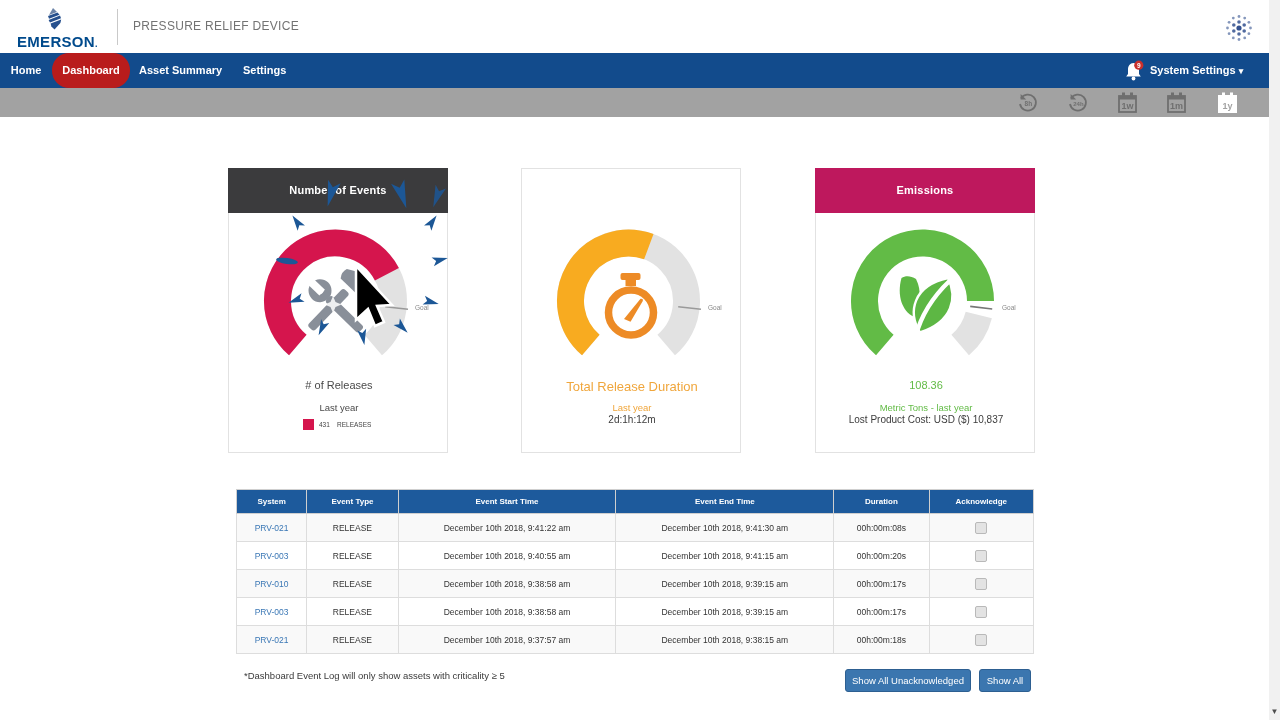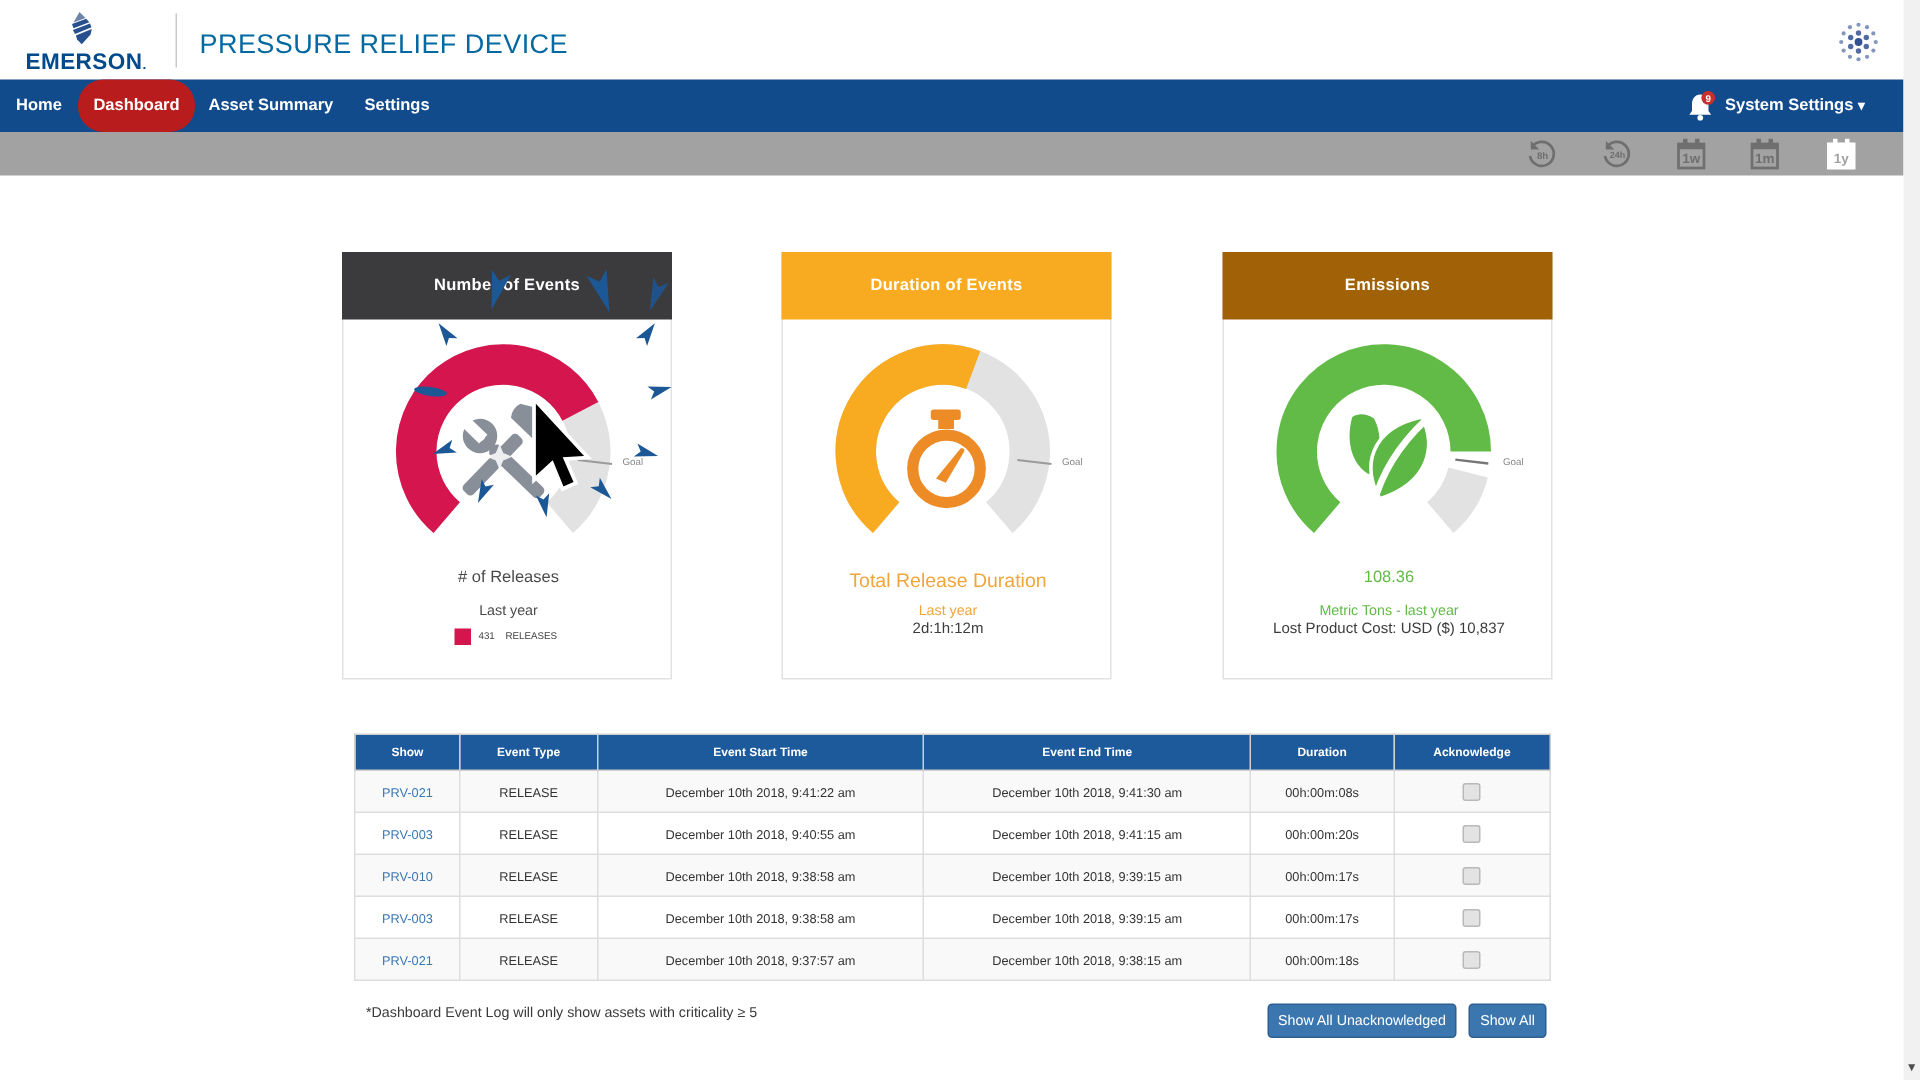--- a/index.html
+++ b/index.html
@@ -2,21 +2,21 @@
 <html><head>
 <meta charset="utf-8">
 <style>
 * { margin:0; padding:0; box-sizing:border-box; }
 html,body { width:1280px; height:720px; overflow:hidden; background:#fff;
   font-family:"Liberation Sans", sans-serif; }
 .abs { position:absolute; }
 
 #emlogo { position:absolute; left:17px; top:33px; color:#004a8c; font-size:15px; font-weight:bold; letter-spacing:0.3px; }
 #divider { position:absolute; left:117px; top:9px; width:1px; height:36px; background:#c9c9c9; }
-#ptitle { position:absolute; left:133px; top:19px; color:#0369a1; font-size:18px; letter-spacing:0.3px; }
+#ptitle { position:absolute; left:133px; top:19px; color:#737373; font-size:12px; letter-spacing:0.3px; }
 
 #nav { position:absolute; left:0; top:53px; width:1269px; height:35px; background:#124b8c; }
 .tab { position:absolute; top:53px; height:35px; line-height:35px; color:#fff; font-size:11px; font-weight:bold;border-radius:17px; }
 
 #toolbar { position:absolute; left:0; top:88px; width:1269px; height:29px; background:#a2a2a2; }
 
 .card { position:absolute; top:168px; width:220px; height:285px; background:#fff; border:1px solid #e2e2e2; }
 .chead { position:absolute; left:-1px; top:-1px; width:220px; height:45px; line-height:45px; text-align:center; color:#fff; font-size:11px; font-weight:bold; letter-spacing:0.2px; }
 .cline1 { position:absolute; left:0; top:210px; width:220px; text-align:center; font-size:11px; }
 .cline2 { position:absolute; left:0; top:233px; width:220px; text-align:center; font-size:9.5px; }
@@ -134,40 +134,39 @@
     <text x="186" y="141" font-size="6.5" fill="#888">Goal</text>
   </svg>
   <div class="cline1" style="color:#4a4a4a;"># of Releases</div>
   <div class="cline2" style="color:#4a4a4a;">Last year</div>
   <div class="abs" style="left:74px; top:250px; width:11px; height:11px; background:#d5154d;"></div>
   <div class="abs" style="left:90px; top:252px; font-size:6.5px; color:#444;">431</div>
   <div class="abs" style="left:108px; top:252px; font-size:6.5px; color:#444;">RELEASES</div>
 </div>
 
 <div class="card" style="left:521px;">
-  <div class="chead" style="background:#f8ab20;">Duration of Events</div>
   <svg class="gauge" width="220" height="200" viewBox="0 0 220 200">
     <path d="M 68.8 176.1 A 58 58 0 1 1 144.2 176.1" stroke="#e2e2e2" stroke-width="27" fill="none"></path>
     <path d="M 68.8 176.1 A 58 58 0 0 1 126.8 77.7" stroke="#f8ab20" stroke-width="27" fill="none"></path>
     <line x1="156.2" y1="137.7" x2="179.0" y2="140.3" stroke="#9a9a9a" stroke-width="1.4"></line>
     <text x="186" y="141" font-size="6.5" fill="#888">Goal</text>
     <g fill="#ed8b26">
       <rect x="98.5" y="104" width="20" height="7" rx="2"></rect>
       <rect x="103.5" y="110" width="10.5" height="7"></rect>
       <circle cx="109" cy="143.5" r="22.5" fill="none" stroke="#ed8b26" stroke-width="7.5"></circle>
       <path d="M 102 150 L 108.5 152.8 L 120.5 132.5 Q 122 129.5 118.5 129.8 Z"></path>
     </g>
   </svg>
   <div class="cline1" style="color:#f0a63c; font-size:13px;">Total Release Duration</div>
   <div class="cline2" style="color:#f0a63c;">Last year</div>
   <div class="cline3">2d:1h:12m</div>
 </div>
 
 <div class="card" style="left:815px;">
-  <div class="chead" style="background:#a16207;">Emissions</div>
+  <div class="chead" style="background:#be185d;">Emissions</div>
   <svg class="gauge" width="220" height="200" viewBox="0 0 220 200">
     <path d="M 162.8 146.0 A 58 58 0 0 1 144.2 176.1" stroke="#e2e2e2" stroke-width="27" fill="none"></path>
     <path d="M 68.8 176.1 A 58 58 0 1 1 164.5 132.0" stroke="#62bb46" stroke-width="27" fill="none"></path>
     <line x1="154.2" y1="137.4" x2="176.2" y2="140.0" stroke="#777" stroke-width="1.6"></line>
     <text x="186" y="141" font-size="6.5" fill="#888">Goal</text>
     <g fill="#5db744">
       <path d="M 85.5 109 C 80.5 127 86.5 142.5 97.5 147.5 C 104.5 138 106 121 100 110 C 94.5 106.5 89.5 106.5 85.5 109 Z"></path>
       <path d="M 104 163.5 C 91.5 143 97 116.5 132 109 C 141.5 128.5 137 152.5 104 163.5 Z" stroke="#fff" stroke-width="2.4"></path>
       <path d="M 99.5 168 C 104.5 148 116 128.5 134 111.5" stroke="#fff" stroke-width="4.4" fill="none"></path>
     </g>
@@ -237,21 +236,21 @@
   <colgroup>
       <col style="width:70px">
       <col style="width:91px">
       <col style="width:217px">
       <col style="width:217px">
       <col style="width:95px">
       <col style="width:104px">
     </colgroup>
   <tbody>
       <tr>
-        <th>Show</th>
+        <th>System</th>
         <th>Event Type</th>
         <th>Event Start Time</th>
         <th>Event End Time</th>
         <th>Duration</th>
         <th>Acknowledge</th>
       </tr>
   <tr class="odd">
         <td class="alink">PRV-021</td>
         <td>RELEASE</td>
         <td>December 10th 2018, 9:41:22 am</td>

